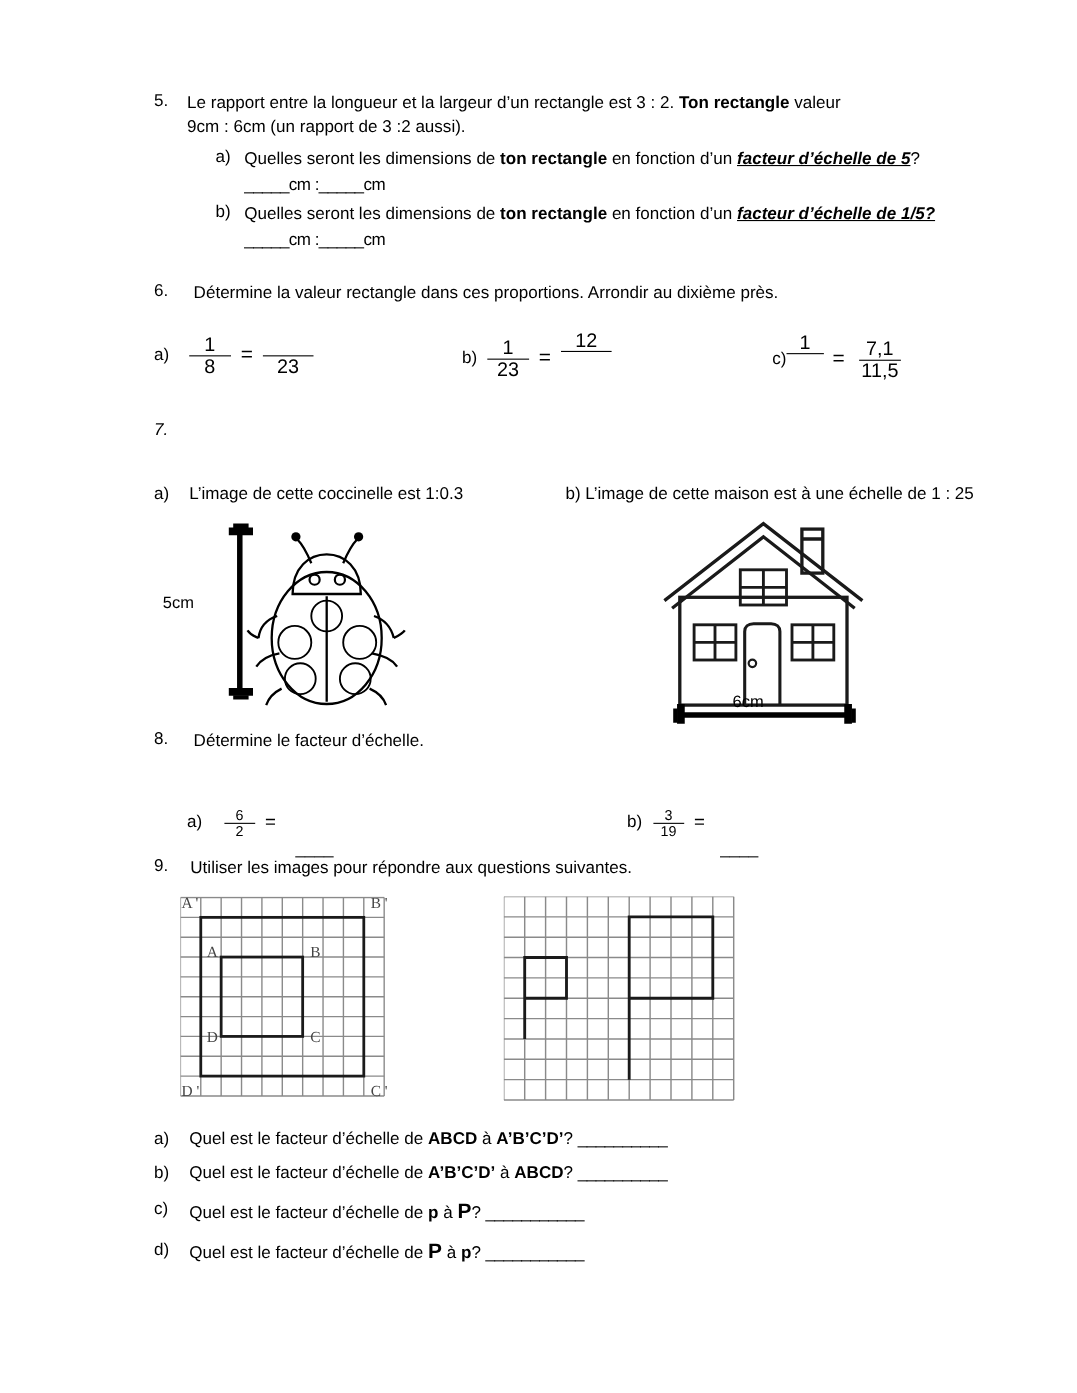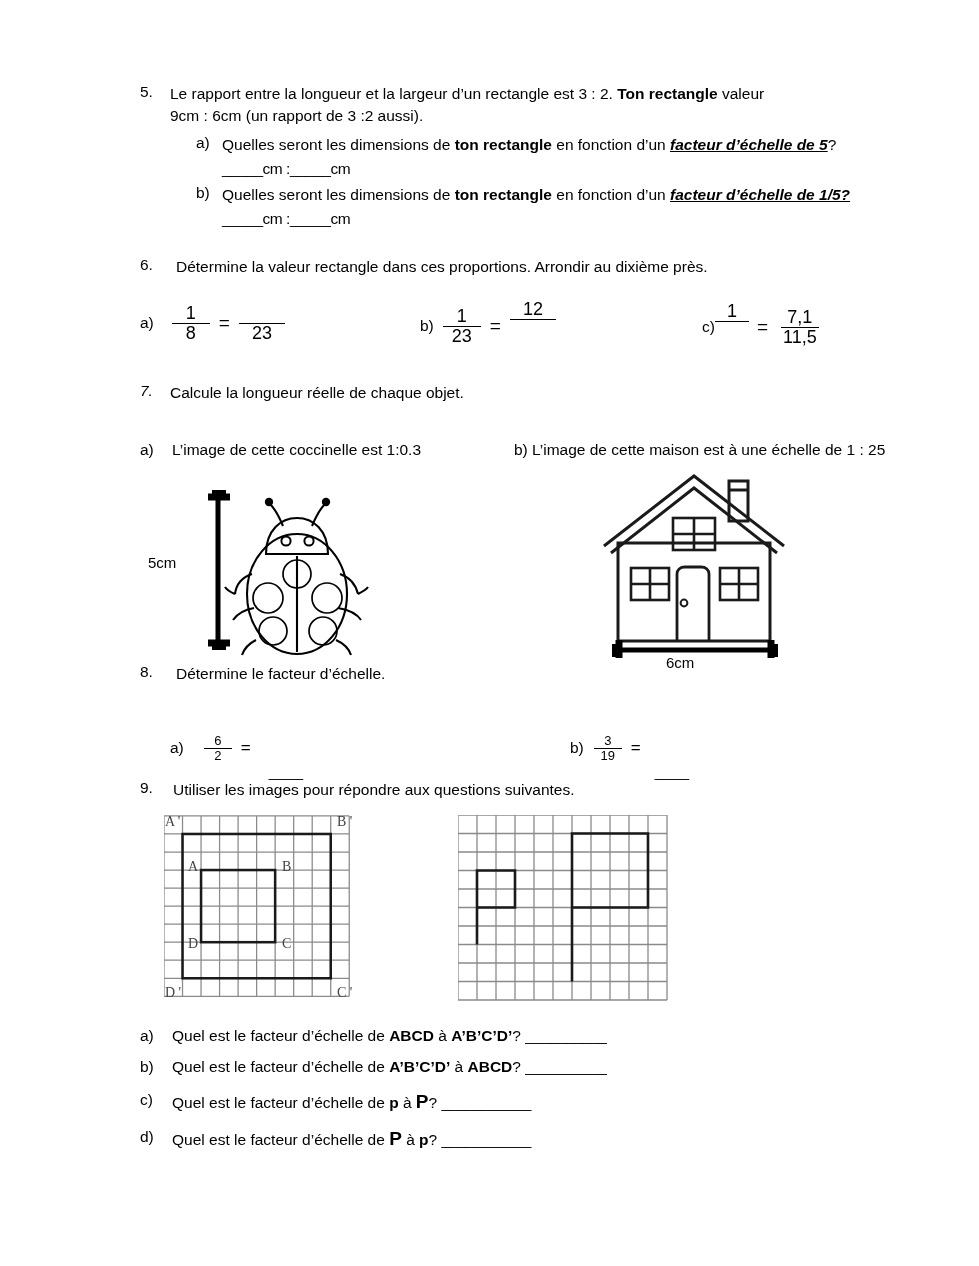--- a/index.html
+++ b/index.html
@@ -147,35 +147,34 @@
     <span class="eq">=</span>
     <span class="frac big">
       <span class="num">7,1</span>
       <span class="den">11,5</span>
     </span>
   </div>
 
   <div class="qrow" style="left:140px; top:382px; width:820px;">
     <div class="qnum ital" style="width:30px;flex:0 0 30px;">7.</div>
     <div class="qbody">
-      <span>Calcule la longueur réelle de chaque objet.</span>
     </div>
   </div>
 
   <div class="sublist" style="left:140px; top:441px;">
     <div class="sublabel" style="width:32px;flex:0 0 32px;">a)</div>
     <div>L’image de cette coccinelle est 1:0.3</div>
   </div>
 
   <div class="sublist" style="left:514px; top:441px;">
     <div class="sublabel" style="width:18px;flex:0 0 18px;">b)</div>
     <div>L’image de cette maison est à une échelle de 1 : 25</div>
   </div>
 
-  <div class="fig" style="left:140px; top:482px; width:260px; height:180px;">
+  <div class="fig" style="left:140px; top:468px; width:260px; height:180px;">
     <div style="position:absolute; left:8px; top:72px; font-size:15px;">5cm</div>
     <svg width="260" height="180" viewBox="0 0 260 180">
 
       <g stroke="#000" fill="#000">
         <line x1="78" y1="14" x2="78" y2="162" stroke-width="5"></line>
         <line x1="68" y1="15" x2="90" y2="15" stroke-width="7"></line>
         <line x1="68" y1="161" x2="90" y2="161" stroke-width="7"></line>
         <line x1="72" y1="10" x2="86" y2="10" stroke-width="4"></line>
         <line x1="72" y1="166" x2="86" y2="166" stroke-width="4"></line>
       </g>
@@ -252,21 +251,21 @@
       <circle cx="88" cy="135" r="3.4" fill="none" stroke="#1a1a1a" stroke-width="2"></circle>
 
       <g stroke="#000" fill="#000">
         <line x1="22" y1="182" x2="176" y2="182" stroke-width="5"></line>
         <line x1="23" y1="172" x2="23" y2="192" stroke-width="7"></line>
         <line x1="175" y1="172" x2="175" y2="192" stroke-width="7"></line>
         <line x1="18" y1="176" x2="18" y2="189" stroke-width="4"></line>
         <line x1="180" y1="176" x2="180" y2="189" stroke-width="4"></line>
       </g>
     </svg>
-    <div style="position:absolute; left:70px; top:186px; font-size:15px;">6cm</div>
+    <div style="position:absolute; left:70px; top:162px; font-size:15px;">6cm</div>
   </div>
 
   <div class="qrow" style="left:140px; top:663px; width:720px;">
     <div class="qnum">8.</div>
     <div class="qbody" style="padding-left:6px;">Détermine le facteur d’échelle.</div>
   </div>
 
   <div class="propline" style="left:170px; top:715px;">
     <span class="plabel">a)</span>
     <span class="frac small" style="margin-left:14px;">

